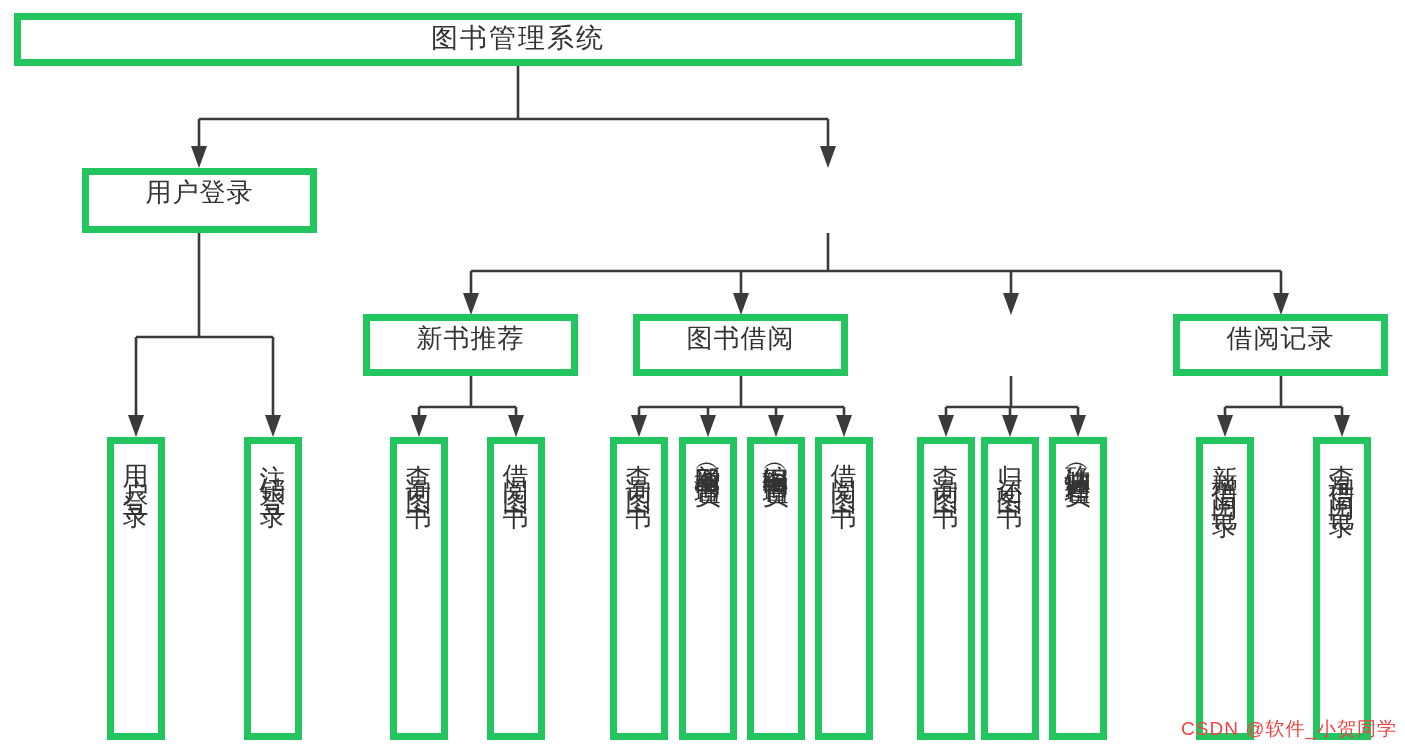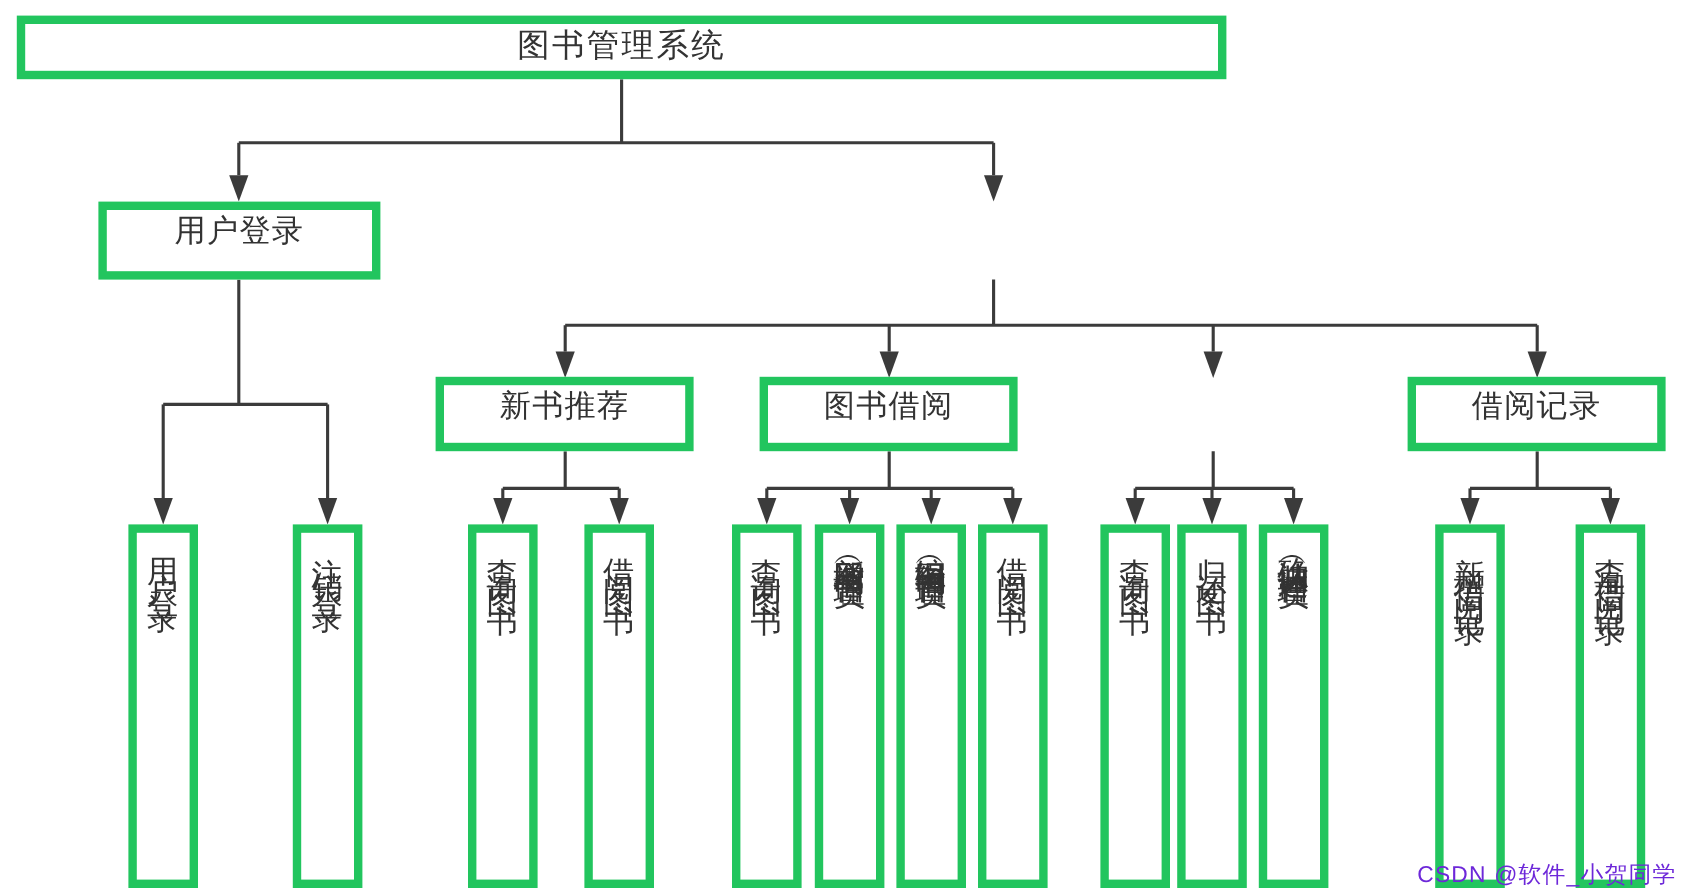--- a/index.html
+++ b/index.html
@@ -49,21 +49,21 @@
     white-space: nowrap;
   }
   .ls-xl span { letter-spacing: 0.5em; }
   .ls-m  span { letter-spacing: 0.38em; }
   .ls-s  span { letter-spacing: 0.1em; }
   .watermark {
     position: absolute;
     right: 8px;
     bottom: 5px;
     font-size: 19px;
-    color: #6d28d9;
+    color: #ef4444;
     z-index: 3;
     letter-spacing: 1px;
     white-space: nowrap;
   }
 </style>
 </head>
 <body>
 
 <div class="canvas">
 

